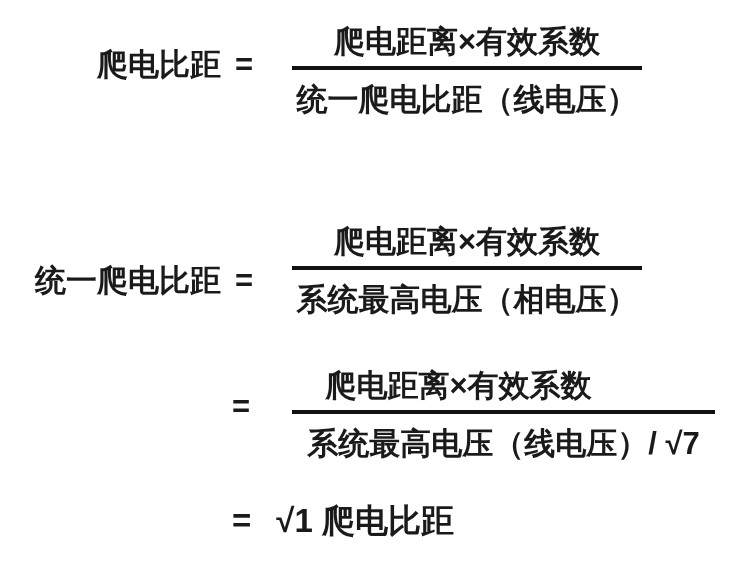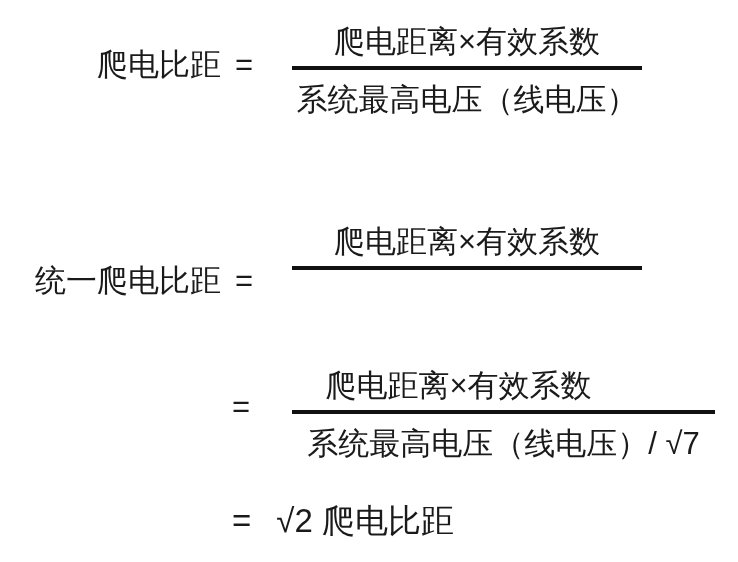--- a/index.html
+++ b/index.html
@@ -7,21 +7,21 @@
     padding: 0;
     background: #ffffff;
   }
   .canvas {
     position: relative;
     width: 738px;
     height: 562px;
     background: #ffffff;
     overflow: hidden;
     font-family: "Liberation Sans", sans-serif;
-    font-weight: 400;
+    font-weight: 700;
     color: #1a1a1a;
   }
   .lhs {
     position: absolute;
     left: 0;
     width: 253px;
     text-align: right;
     font-size: 31px;
     line-height: 44px;
     white-space: nowrap;
@@ -82,35 +82,36 @@
 <body>
 
 <div class="canvas">
 
   <div class="lhs lhs-1">
     <span>爬电比距</span><span class="eq-gap">=</span>
   </div>
   <div class="frac frac-1">
     <div class="num">爬电距离×有效系数</div>
     <div class="bar"></div>
-    <div class="den">系统最高电压（线电压）</div>
+    <div class="den">统一爬电比距（线电压）</div>
   </div>
 
   <div class="lhs lhs-2">
     <span>统一爬电比距</span><span class="eq-gap">=</span>
   </div>
   <div class="frac frac-2">
     <div class="num">爬电距离×有效系数</div>
     <div class="bar"></div>
+    <div class="den">系统最高电压（相电压）</div>
   </div>
 
   <div class="eq-solo eq-3">=</div>
   <div class="frac frac-3">
     <div class="num">爬电距离×有效系数</div>
     <div class="bar"></div>
     <div class="den">系统最高电压（线电压）/ √7</div>
   </div>
 
   <div class="result-line">
-    <span>=</span><span class="rhs">√2 爬电比距</span>
+    <span>=</span><span class="rhs">√1 爬电比距</span>
   </div>
 
 </div>
 
 </body></html>

